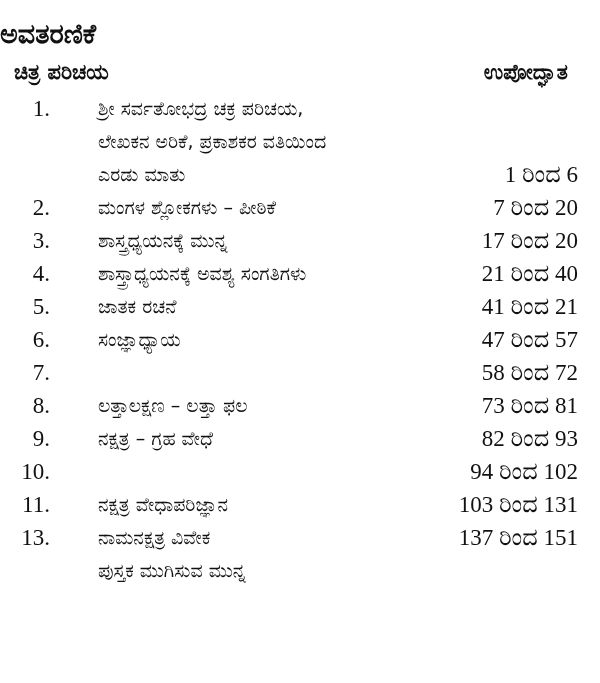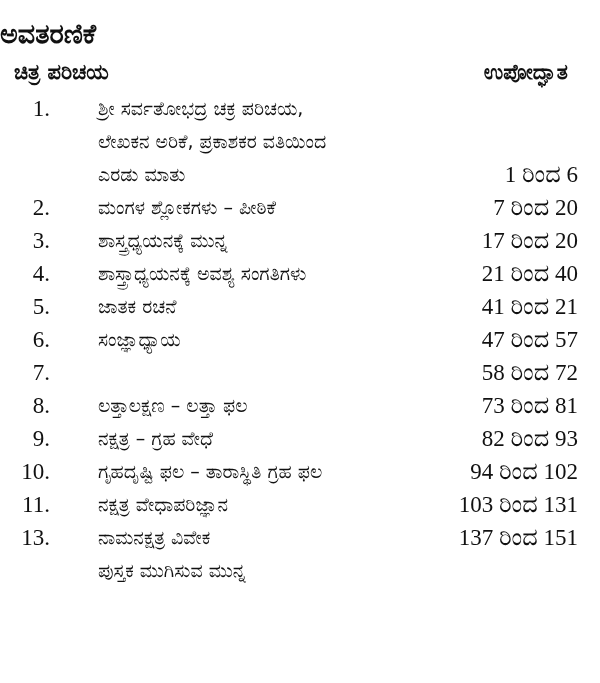--- a/index.html
+++ b/index.html
@@ -74,21 +74,20 @@
       <span class="txt">ಲತ್ತಾಲಕ್ಷಣ – ಲತ್ತಾ ಫಲ</span>
       <span class="pg"><span>73</span> <span class="w">ರಿಂದ</span> <span>81</span></span>
     </div>
     <div class="row">
       <span class="num">9.</span>
       <span class="txt">ನಕ್ಷತ್ರ – ಗ್ರಹ ವೇಧೆ</span>
       <span class="pg"><span>82</span> <span class="w">ರಿಂದ</span> <span>93</span></span>
     </div>
     <div class="row">
       <span class="num">10.</span>
-      <span class="txt">ಗೃಹದೃಷ್ಟಿ ಫಲ – ತಾರಾಸ್ಥಿತಿ ಗ್ರಹ ಫಲ</span>
       <span class="pg"><span>94</span> <span class="w">ರಿಂದ</span> <span>102</span></span>
     </div>
     <div class="row">
       <span class="num">11.</span>
       <span class="txt">ನಕ್ಷತ್ರ ವೇಧಾಪರಿಜ್ಞಾನ</span>
       <span class="pg"><span>103</span> <span class="w">ರಿಂದ</span> <span>131</span></span>
     </div>
     <div class="row">
       <span class="num">13.</span>
       <span class="txt">ನಾಮನಕ್ಷತ್ರ ವಿವೇಕ</span>

